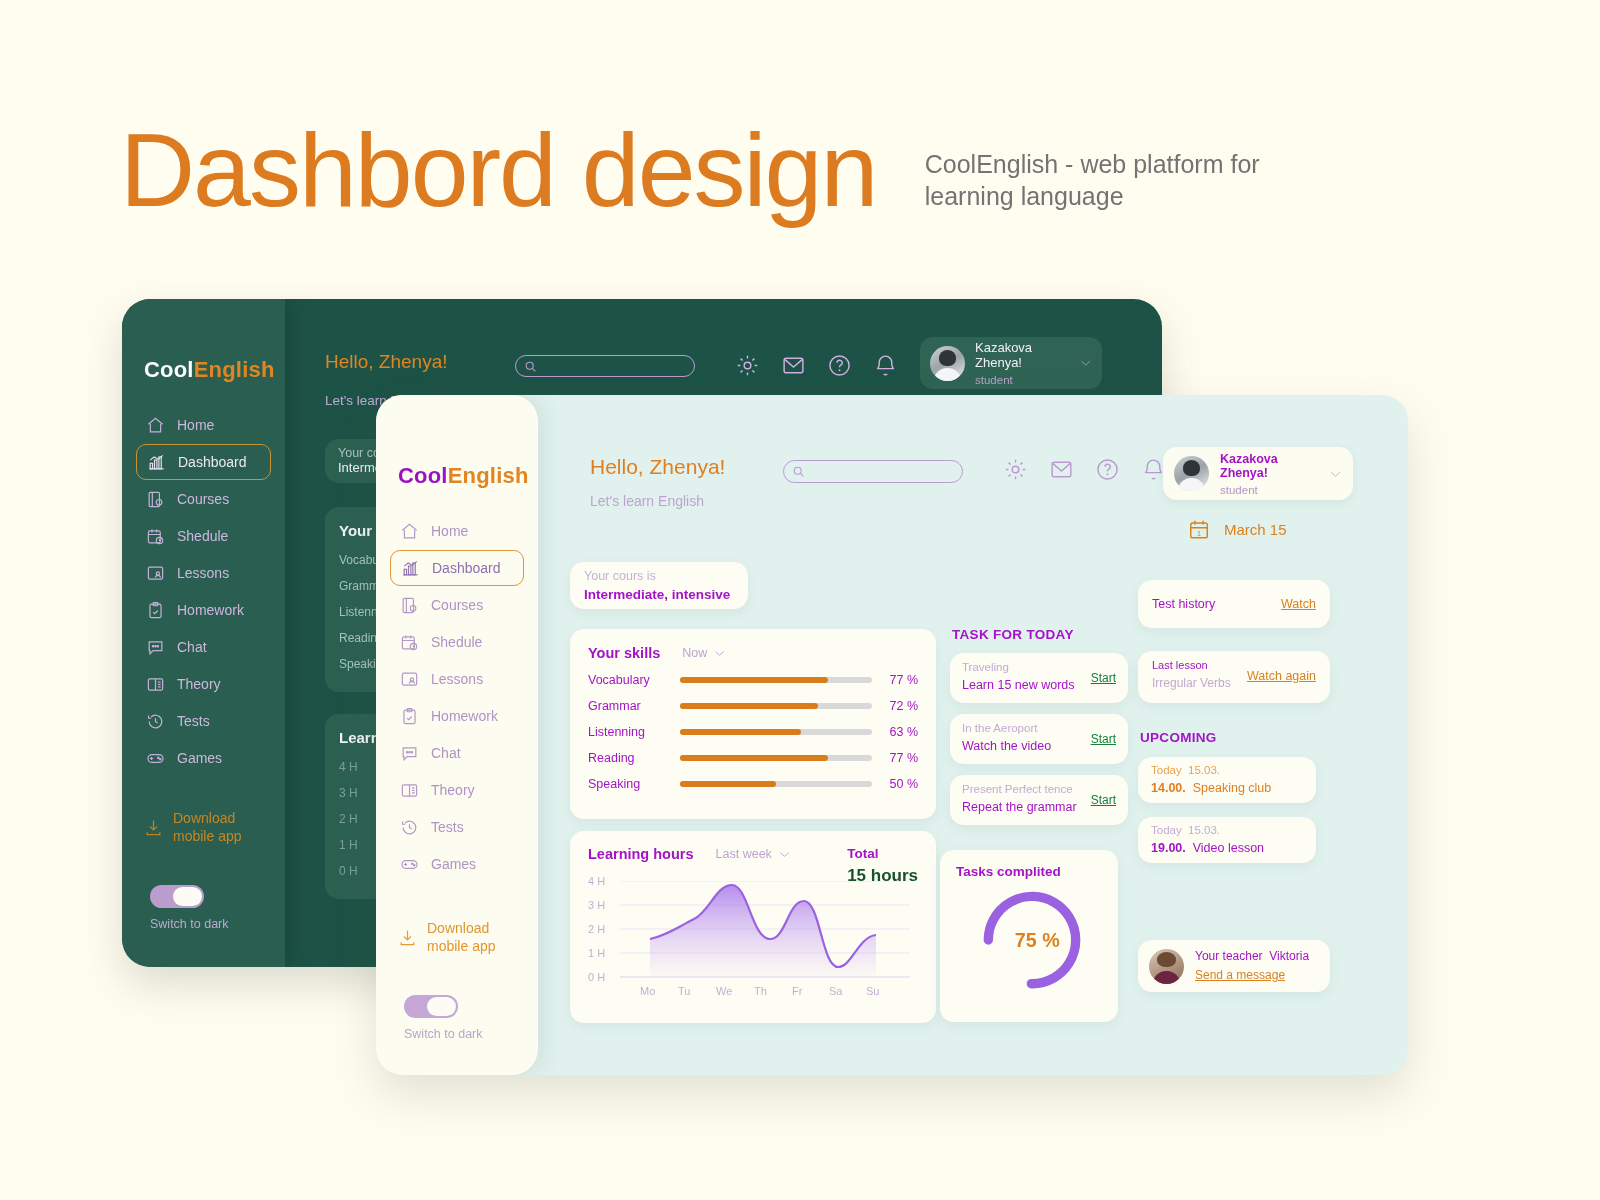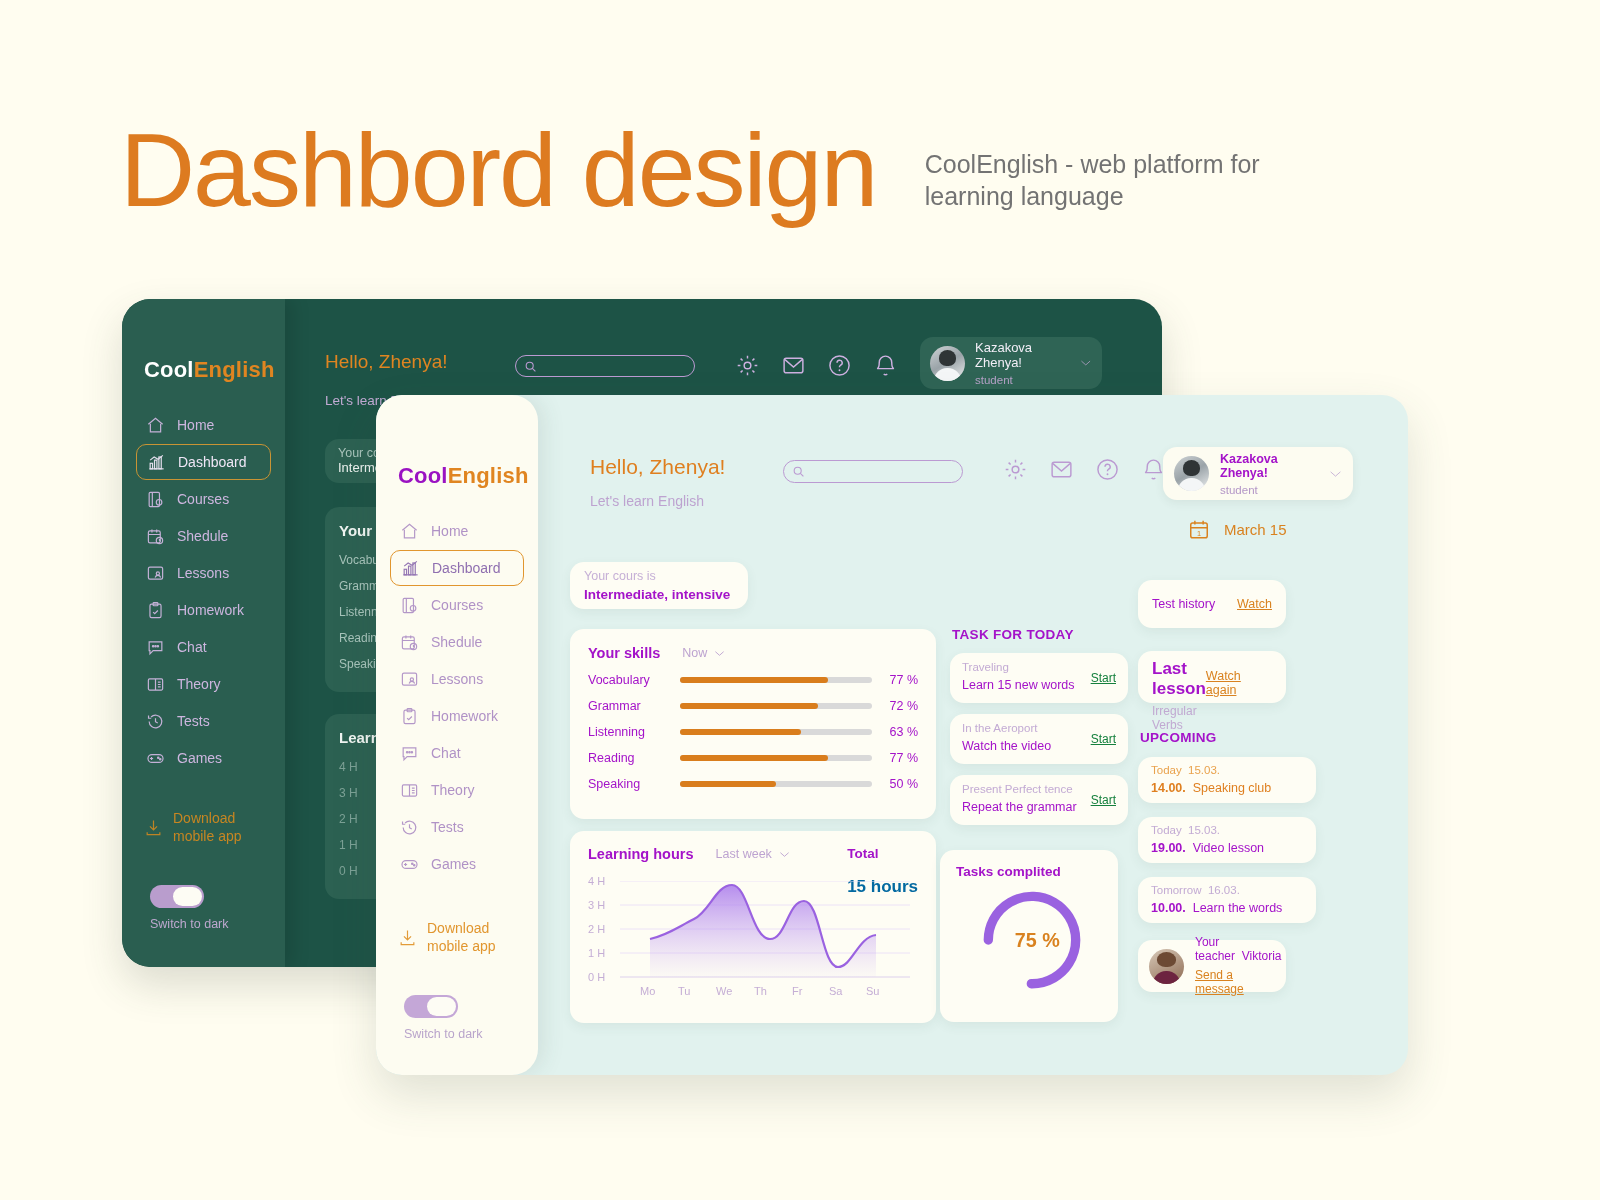--- a/index.html
+++ b/index.html
@@ -173,37 +173,37 @@
   .dropdown { display:flex; align-items:center; gap:7px; color:#bda3d0; font-size:12.5px; }
   .skill-row { display:flex; align-items:center; margin-top:12px; }
   .skill-name { width:92px; color:#a413c9; font-size:12.5px; }
   .skill-track { flex:1; height:6px; border-radius:4px; background:#d9d9d9; position:relative; }
   .skill-fill { position:absolute; left:0; top:0; height:6px; border-radius:4px; background:#d97d1c; }
   .skill-pct { width:46px; text-align:right; color:#a413c9; font-size:12.5px; }
   
   #chart-card { left:32px; top:436px; width:366px; height:192px; padding:15px 18px 8px 18px; }
   #chart-total { position:absolute; right:18px; top:15px; text-align:left; }
   #chart-total .tl { color:#a413c9; font-size:13.5px; font-weight:700; }
-  #chart-total .tv { color:#0369a1; font-size:17px; font-weight:700; margin-top:16px; }
+  #chart-total .tv { color:#14532d; font-size:17px; font-weight:700; margin-top:5px; }
   #plot-wrap { position:absolute; left:18px; top:50px; width:330px; height:120px; }
   .ylab { position:absolute; left:0; color:#c5aed5; font-size:11px; }
   .xlab { position:absolute; color:#c5aed5; font-size:11px; }
   
   #task-title { position:absolute; left:414px; top:232px; color:#a413c9; font-size:13.5px; font-weight:700; letter-spacing:.3px; }
   .task-card { width:178px; height:50px; padding:8px 12px; }
   .task-sub { color:#c3abd4; font-size:11.5px; }
   .task-main { color:#a413c9; font-size:12.5px; margin-top:5px; }
   .start-link { position:absolute; right:12px; top:18px; color:#15803d; font-size:12px; text-decoration:underline; }
   #task1 { left:412px; top:258px; }
   #task2 { left:412px; top:319px; }
   #task3 { left:412px; top:380px; }
   
   #donut-card { left:402px; top:455px; width:178px; height:172px; padding:14px 16px; }
   
-  .rcard { width:148px; }
+  .rcard { width:192px; }
   #test-history { left:600px; top:185px; height:48px; display:flex; align-items:center; padding:0 14px; }
   #last-lesson { left:600px; top:256px; height:52px; padding:8px 14px; }
   #upcoming-title { position:absolute; left:602px; top:335px; color:#a413c9; font-size:13.5px; font-weight:700; letter-spacing:.3px; }
   .up-card { width:178px; height:46px; padding:7px 13px; }
   #up1 { left:600px; top:362px; }
   #up2 { left:600px; top:422px; }
   #up3 { left:600px; top:482px; }
   .up-l1 { font-size:11.5px; }
   .up-l2 { font-size:12.5px; margin-top:5px; }
   .up-orange .up-l1 { color:#e9a24d; }
@@ -670,39 +670,35 @@
       </svg>
     </div>
 
     <div class="card rcard" id="test-history">
       <span class="violet" style="font-size:12.5px;flex:1">Test history</span>
       <span class="link">Watch</span>
     </div>
     <div class="card rcard" id="last-lesson">
       <div style="display:flex;align-items:flex-start">
         <div style="flex:1">
-          <div class="violet" style="font-size:17px;font-weight:700">Last lesson</div>
+          <div class="violet" style="font-size:11px;font-weight:400">Last lesson</div>
           <div class="muted" style="font-size:12px;margin-top:5px">Irregular Verbs</div>
         </div>
         <span class="link" style="margin-top:10px">Watch again</span>
       </div>
     </div>
 
     <div id="upcoming-title">UPCOMING</div>
     <div class="card up-card up-orange" id="up1">
       <div class="up-l1"><span>Today</span>&nbsp;&nbsp;<span>15.03.</span></div>
       <div class="up-l2"><b>14.00.</b>&nbsp;&nbsp;<span>Speaking club</span></div>
     </div>
     <div class="card up-card up-violet" id="up2">
       <div class="up-l1"><span>Today</span>&nbsp;&nbsp;<span>15.03.</span></div>
       <div class="up-l2"><b>19.00.</b>&nbsp;&nbsp;<span>Video lesson</span></div>
-    </div>
-    <div class="card up-card up-violet" id="up3">
-      <div class="up-l1"><span>Tomorrow</span>&nbsp;&nbsp;<span>16.03.</span></div>
-      <div class="up-l2"><b>10.00.</b>&nbsp;&nbsp;<span>Learn the words</span></div>
     </div>
 
     <div class="card rcard" id="teacher-card">
       <div class="avatar teacher"></div>
       <div>
         <div class="t-name"><span>Your teacher</span>&nbsp;&nbsp;<span>Viktoria</span></div>
         <span class="t-msg">Send a message</span>
       </div>
     </div>
   </div>

